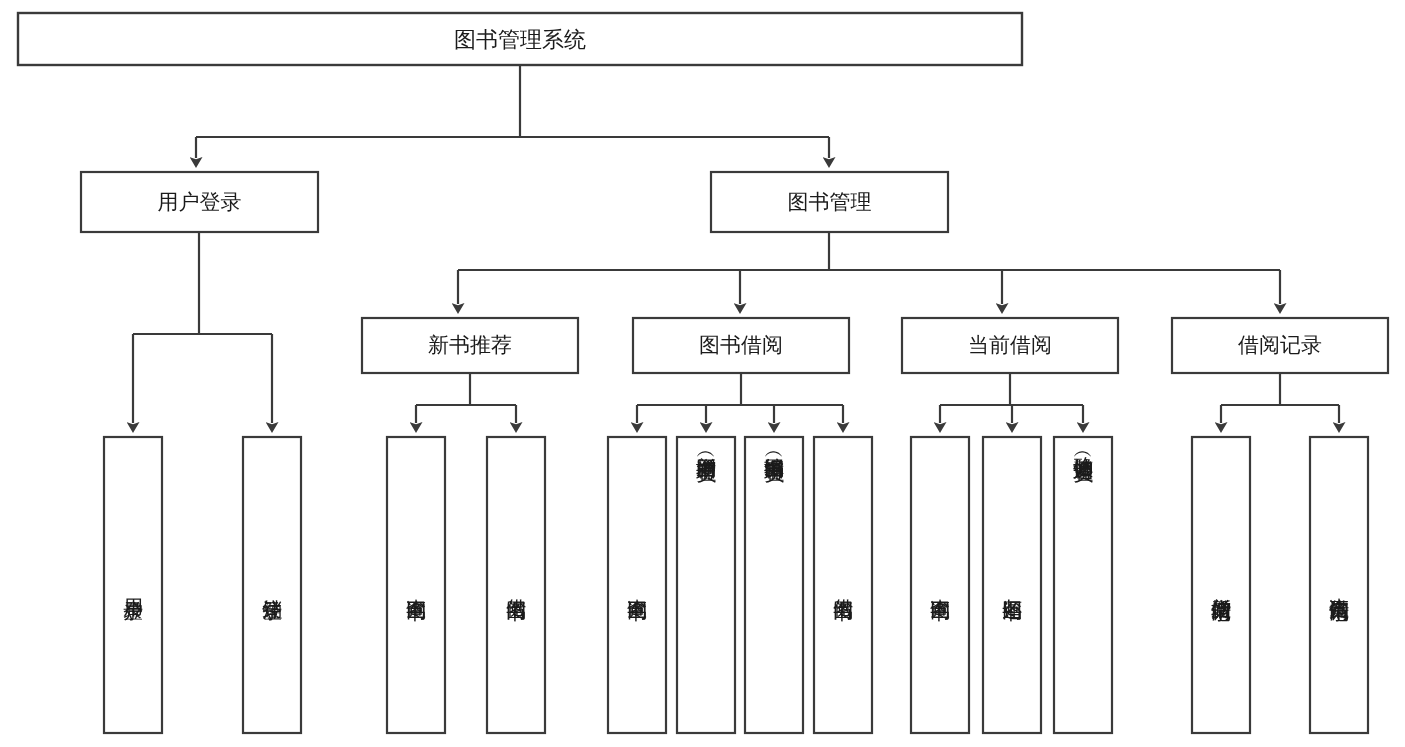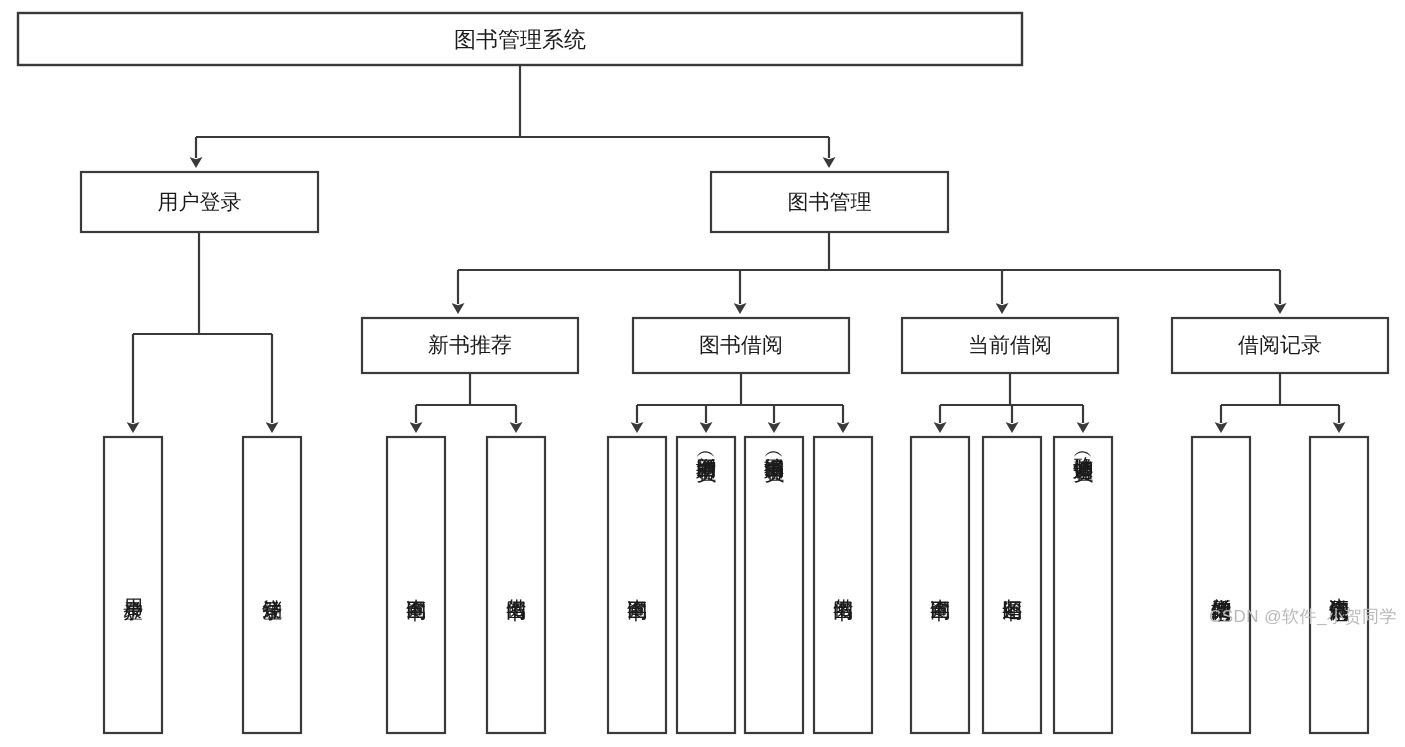--- a/index.html
+++ b/index.html
@@ -233,14 +233,13 @@
   <div class="leaf-label-holder" style="left:1054px; top:441px; width:58px; height:296px; align-items:flex-start;">
     <span class="leaf-label">确认归还（管理员）</span>
   </div>
   <div class="leaf-label-holder" style="left:1192px; top:437px; width:58px; height:296px;">
     <span class="leaf-label">新增借阅记录</span>
   </div>
   <div class="leaf-label-holder" style="left:1310px; top:437px; width:58px; height:296px;">
     <span class="leaf-label">查询借阅记录</span>
   </div>
 
-  <div class="watermark">CSDN @软件_小贺同学</div>
 </div>
 
 </body></html>

